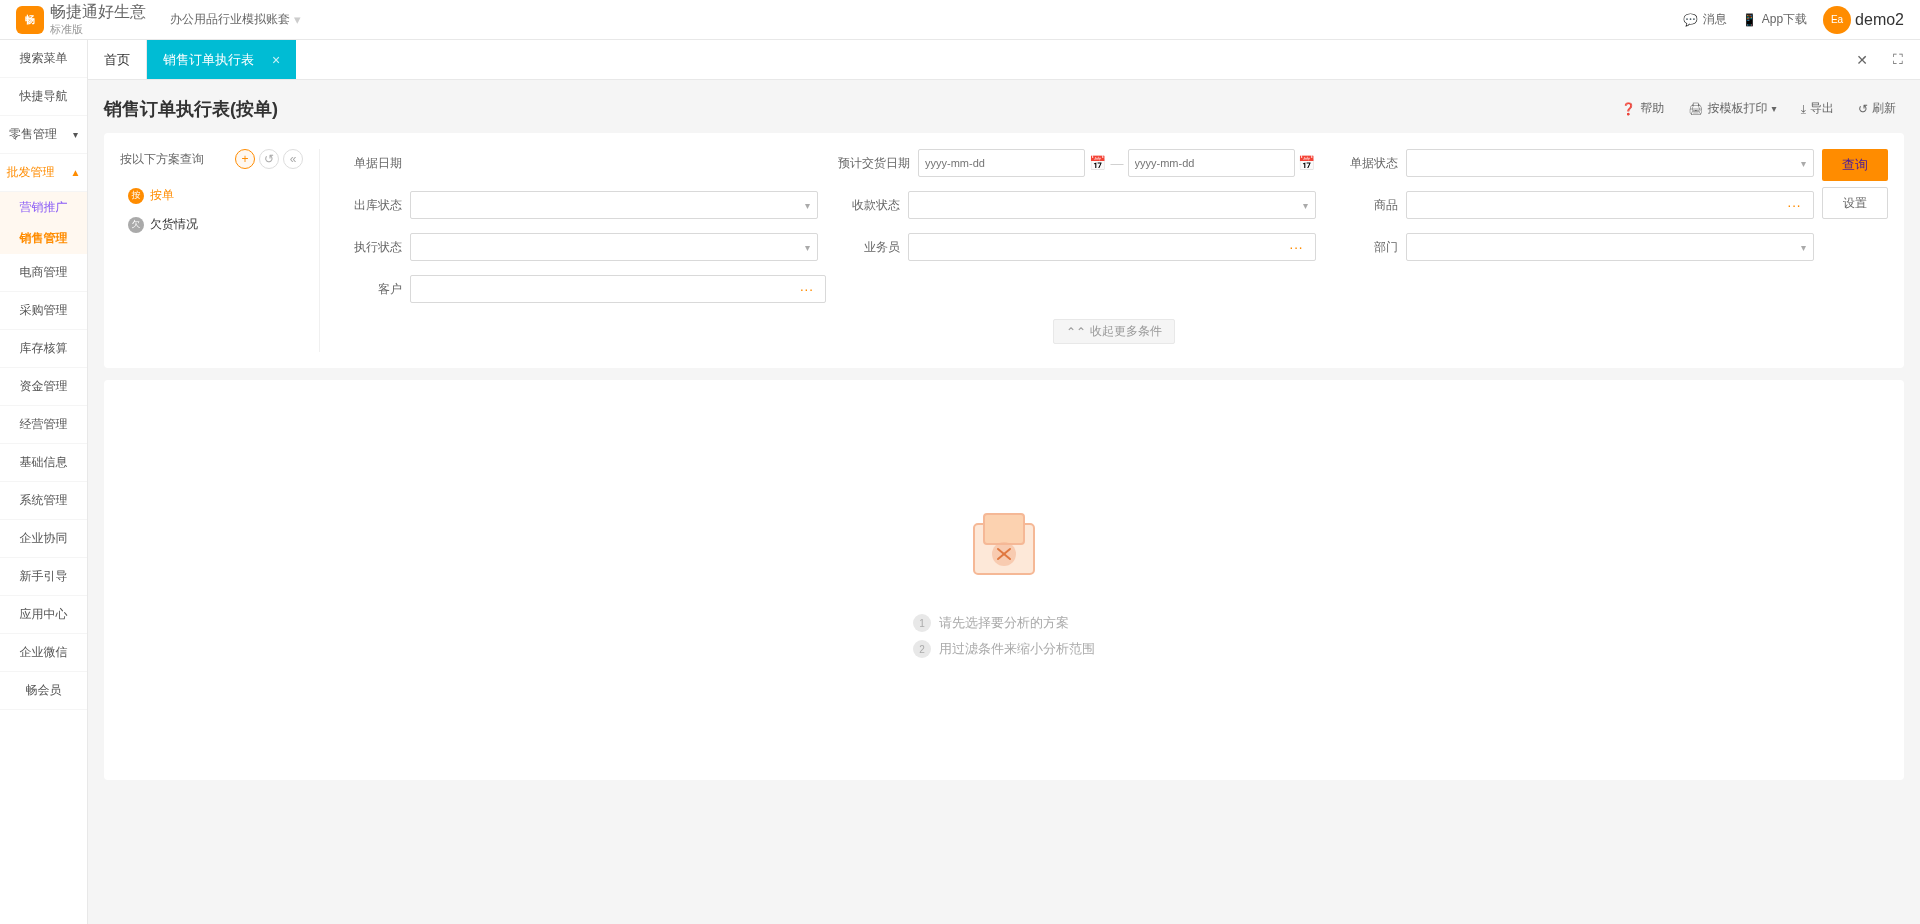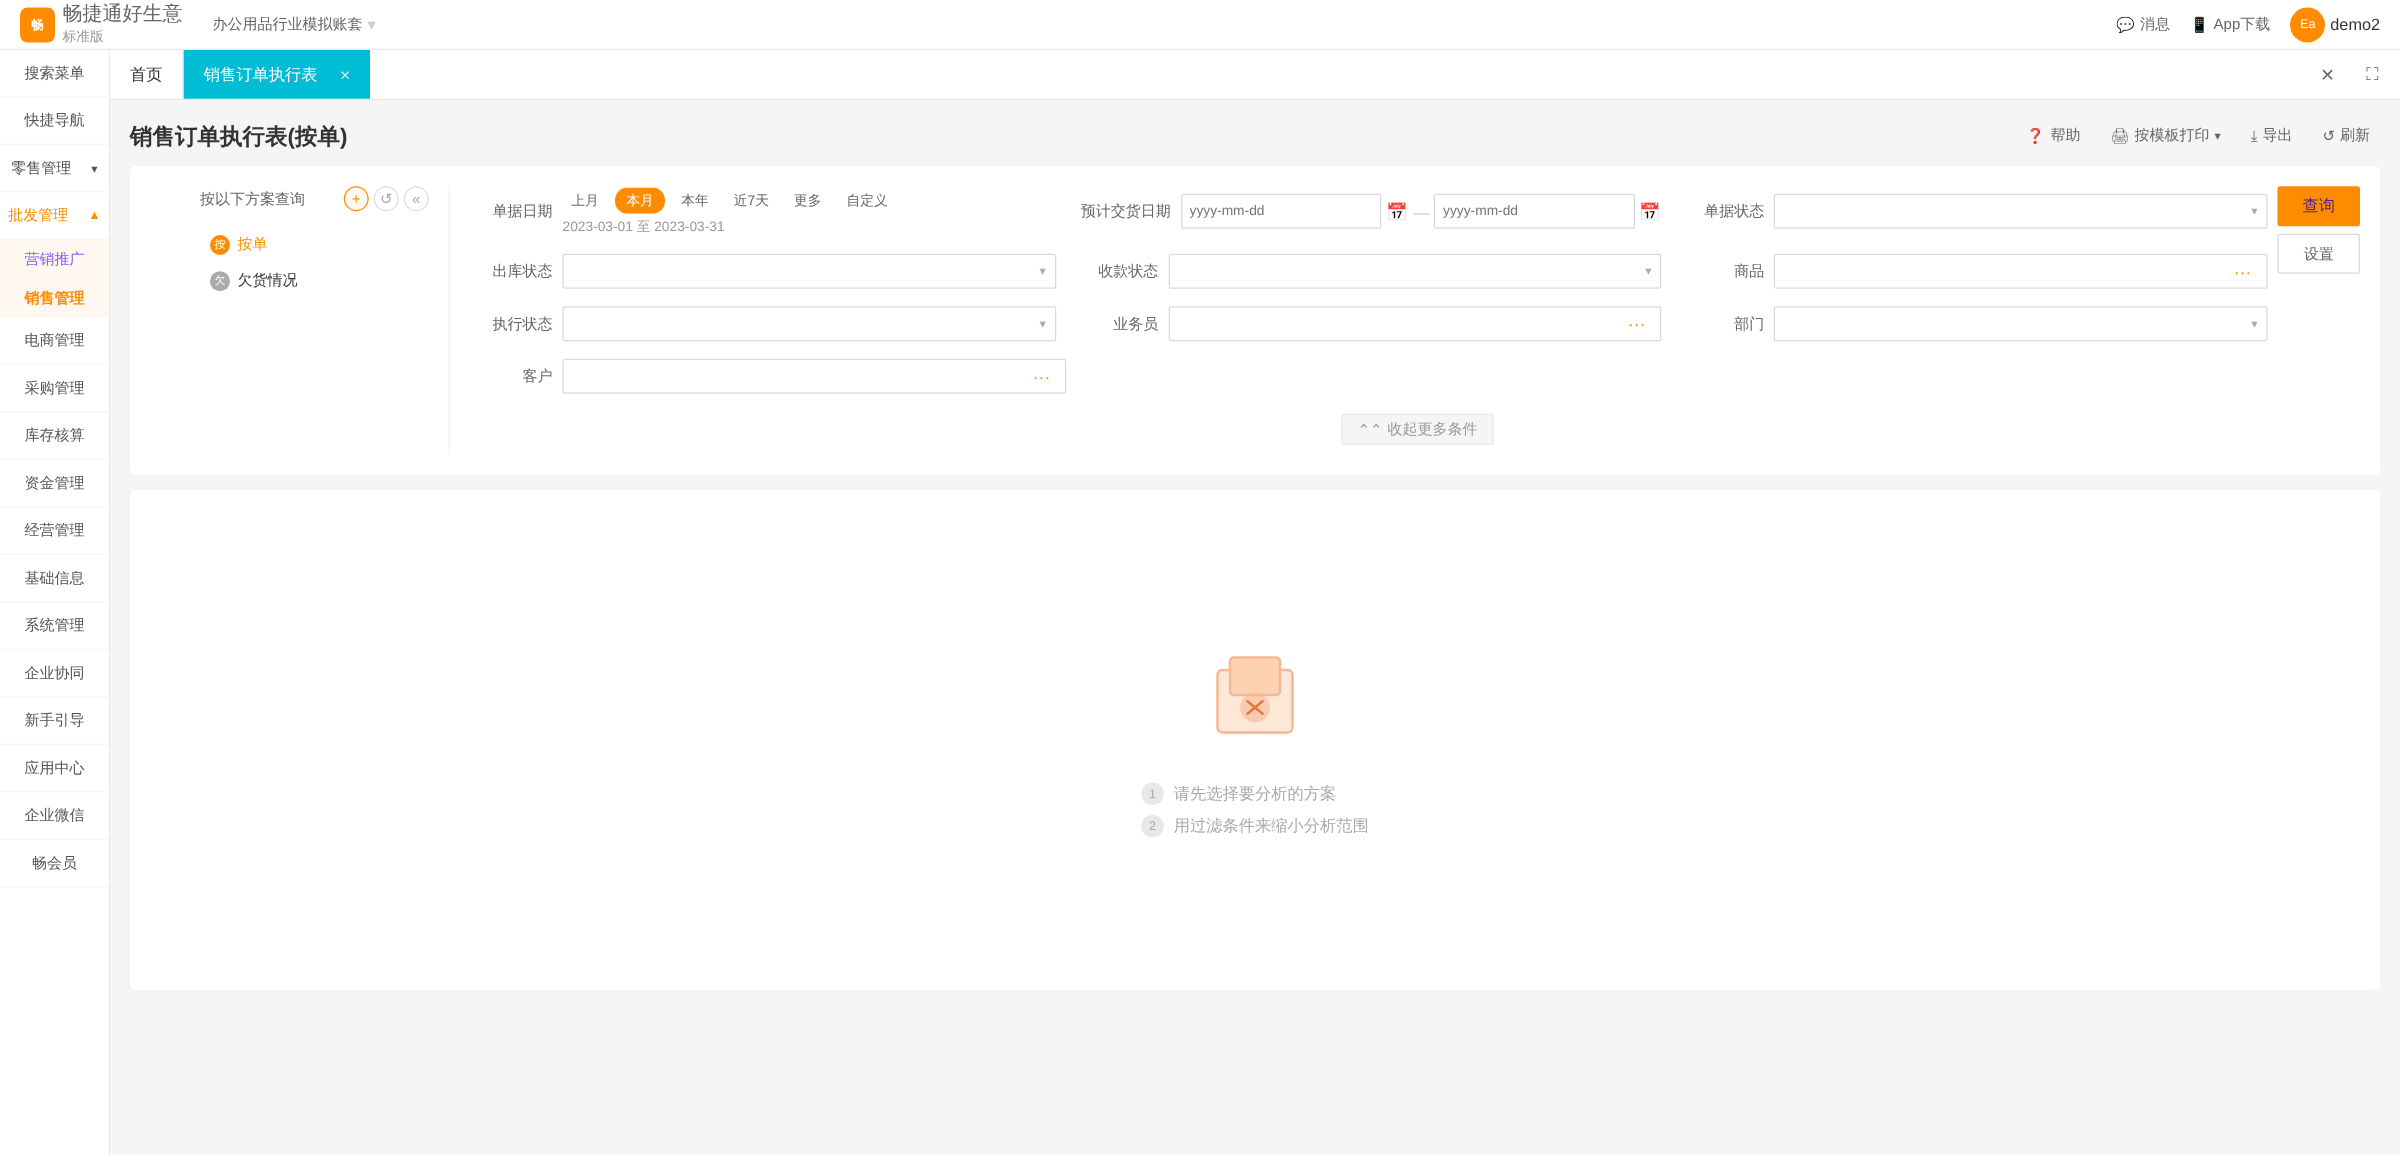--- a/index.html
+++ b/index.html
@@ -20,21 +20,21 @@
     .logo-area { display: flex; align-items: center; gap: 6px; }
     .logo-icon { width: 28px; height: 28px; background: #ff8c00; border-radius: 6px; display: flex; align-items: center; justify-content: center; color: #fff; font-size: 10px; font-weight: bold; }
     .logo-text { font-size: 16px; color: #666; line-height: 1.2; }
     .company-name { font-size: 11px; color: #999; }
     .breadcrumb-area { display: flex; align-items: center; gap: 4px; margin-left: 16px; }
     .breadcrumb-text { font-size: 12px; color: #666; }
     .breadcrumb-arrow { color: #ccc; }
     .top-bar-right { display: flex; align-items: center; gap: 16px; }
     .top-bar-action { display: flex; align-items: center; gap: 4px; font-size: 12px; color: #666; cursor: pointer; }
     .avatar { width: 28px; height: 28px; border-radius: 50%; background: #ff8c00; display: flex; align-items: center; justify-content: center; color: #fff; font-size: 11px; overflow: hidden; }
-    .user-name { font-size: 13px; color: #333; }
+    .user-name { font-size: 16px; color: #333; }
 
     
     .main-layout { display: flex; flex: 1; overflow: hidden; }
 
     
     .sidebar { width: 88px; background: #fff; border-right: 1px solid #e8e8e8; display: flex; flex-direction: column; overflow-y: auto; flex-shrink: 0; }
     .sidebar-item { padding: 10px 4px; text-align: center; cursor: pointer; font-size: 12px; color: #555; border-bottom: 1px solid #f5f5f5; }
     .sidebar-item.active { color: #ff8c00; }
     .sidebar-sub { background: #fff8f0; }
     .sidebar-sub-item { padding: 7px 8px; font-size: 12px; color: #8b5cf6; cursor: pointer; text-align: center; }
@@ -105,21 +105,21 @@
     .empty-state { display: flex; flex-direction: column; align-items: center; justify-content: center; padding: 80px 0; background: #fff; border-radius: 4px; }
     .empty-icon { width: 100px; height: 100px; margin-bottom: 20px; }
     .empty-steps { list-style: none; }
     .empty-step { display: flex; align-items: center; gap: 8px; font-size: 13px; color: #aaa; margin-bottom: 8px; }
     .step-num { width: 18px; height: 18px; border-radius: 50%; background: #e8e8e8; color: #aaa; display: flex; align-items: center; justify-content: center; font-size: 10px; flex-shrink: 0; }
 
     
     .search-action-col { display: flex; flex-direction: column; gap: 6px; justify-content: flex-start; padding-left: 8px; flex-shrink: 0; }
 
     .filter-top-row { display: flex; gap: 0; }
-    .filter-left-panel { width: 200px; flex-shrink: 0; padding: 0 16px 0 0; border-right: 1px solid #f0f0f0; margin-left: 40px; }
+    .filter-left-panel { width: 200px; flex-shrink: 0; padding: 0 16px 0 0; border-right: 1px solid #f0f0f0; }
     .filter-right-main { flex: 1; padding-left: 20px; }
 
     .table-area { background: #fff; border-radius: 4px; min-height: 400px; display: flex; align-items: center; justify-content: center; }
   </style>
 </head>
 <body>
 
 <div class="top-bar">
   <div class="top-bar-left">
     <div class="logo-area">
@@ -289,31 +289,20 @@
           </div>
 
           <div class="filter-right-main">
             <div style="display:flex; align-items:flex-start;">
               <div style="flex:1;">
 
                 <div class="filter-fields" style="margin-bottom:14px;">
 
                   <div class="filter-field">
                     <span class="field-label">单据日期</span>
-                    <div class="field-control">
-                      <div class="date-filter-row">
-                        <span class="date-btn">上月</span>
-                        <span class="date-btn active">本月</span>
-                        <span class="date-btn">本年</span>
-                        <span class="date-btn">近7天</span>
-                        <span class="date-btn">更多</span>
-                        <span class="date-btn">自定义</span>
-                      </div>
-                      <div style="font-size:11px;color:#999;margin-top:2px;">2023-03-01 至 2023-03-31</div>
-                    </div>
                   </div>
 
                   <div class="filter-field">
                     <span class="field-label">预计交货日期</span>
                     <div class="date-input-group">
                       <input class="date-input" type="text" placeholder="yyyy-mm-dd" style="">
                       <span class="date-cal-icon">📅</span>
                       <span class="date-separator">—</span>
                       <input class="date-input" type="text" placeholder="yyyy-mm-dd" style="">
                       <span class="date-cal-icon">📅</span>

